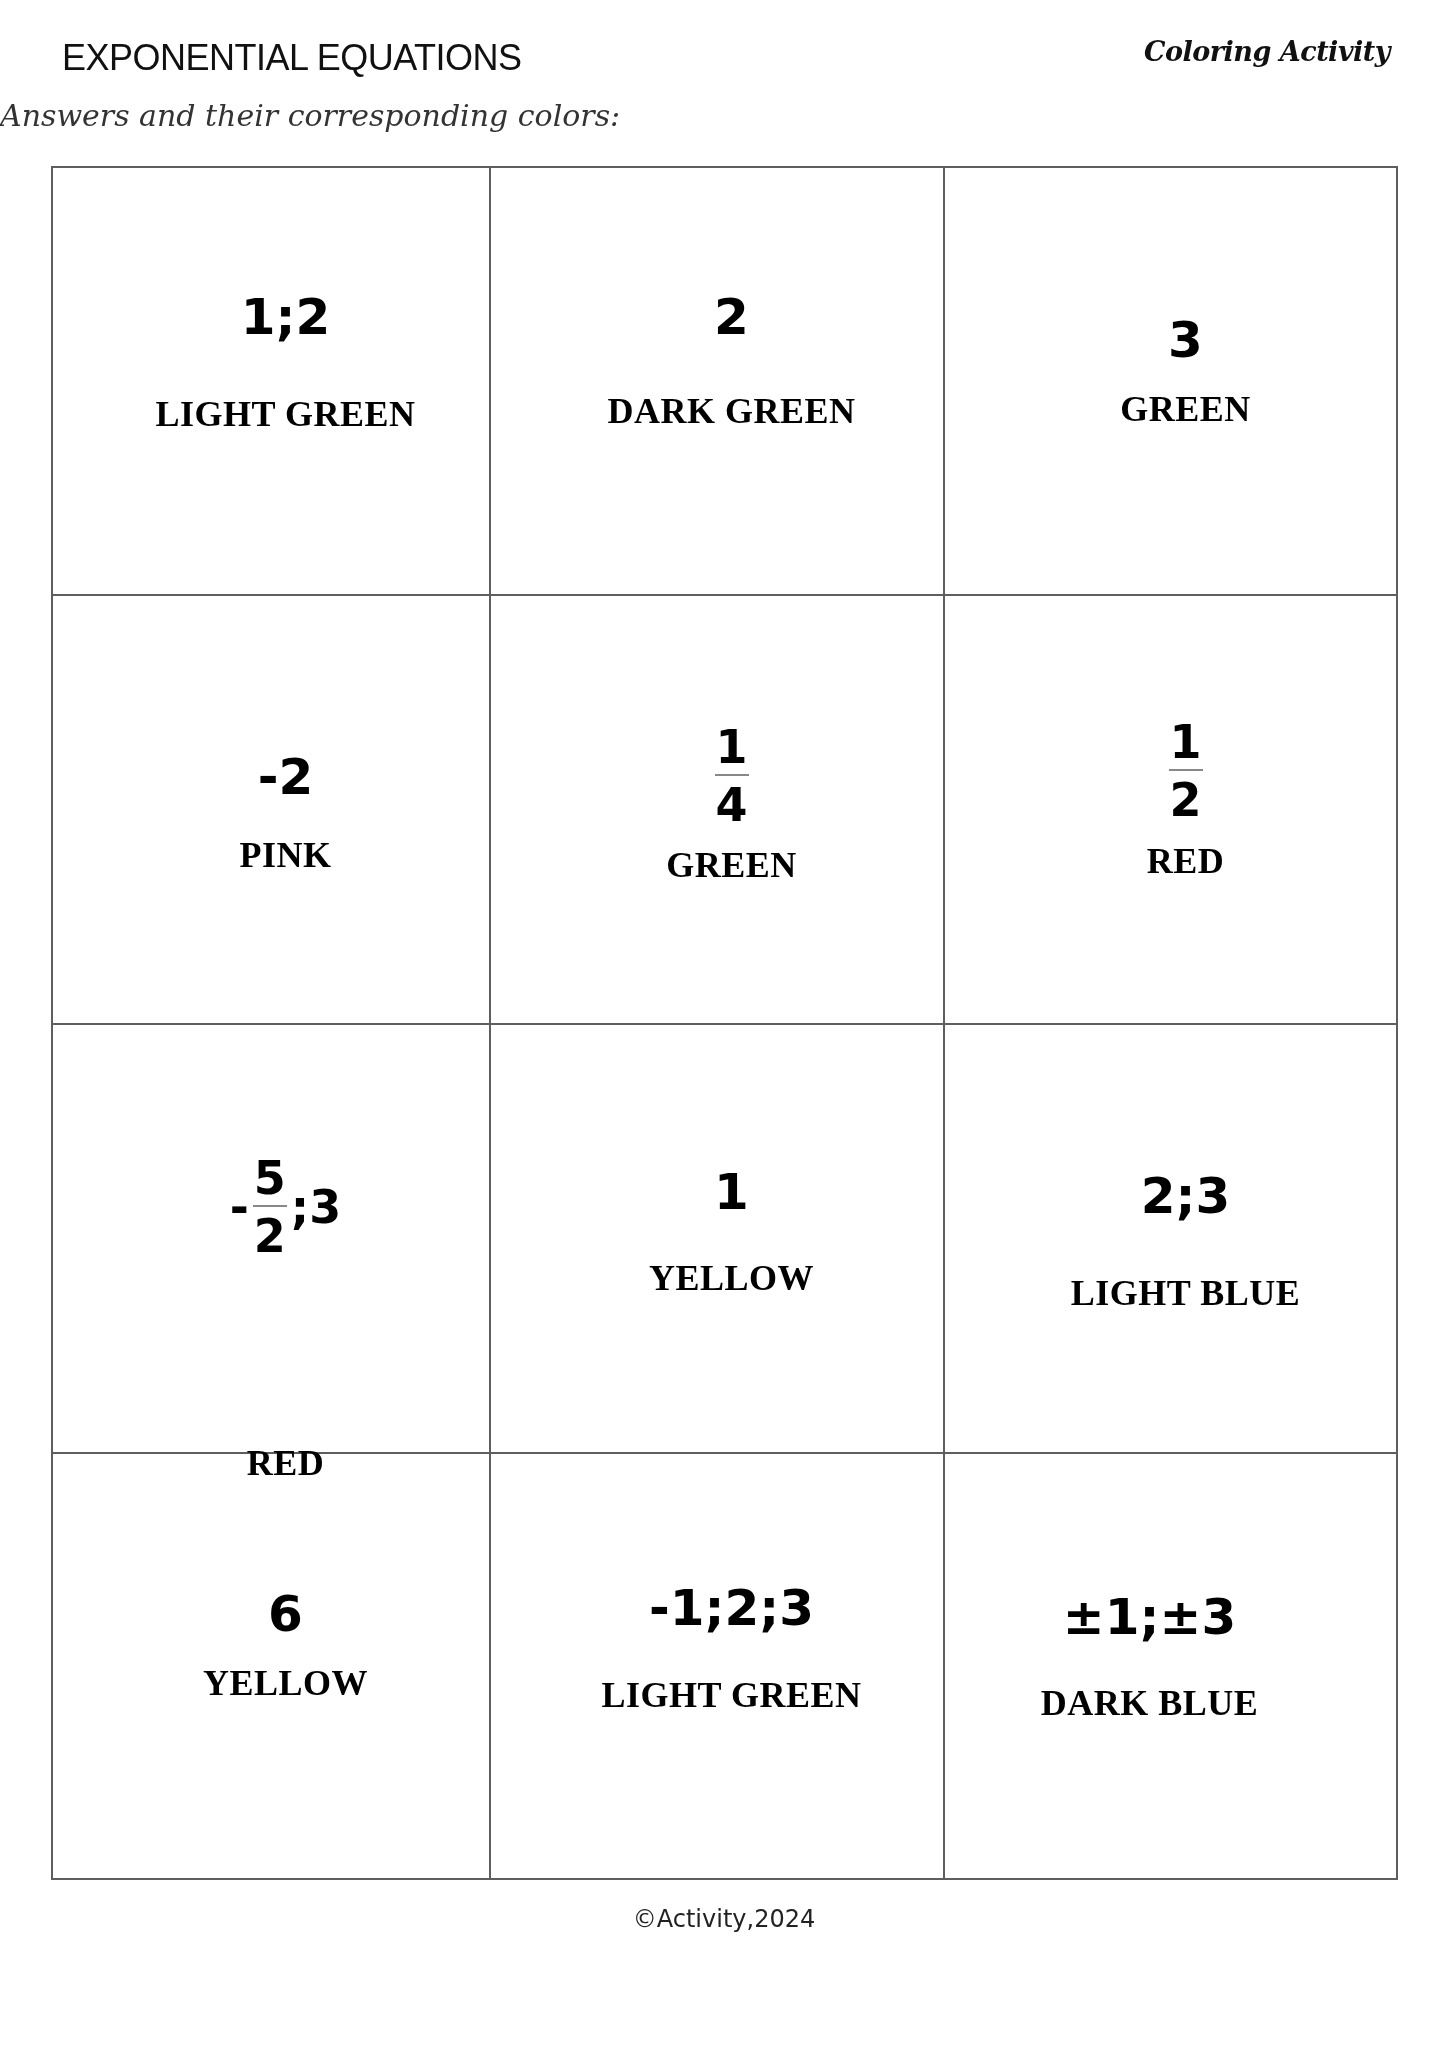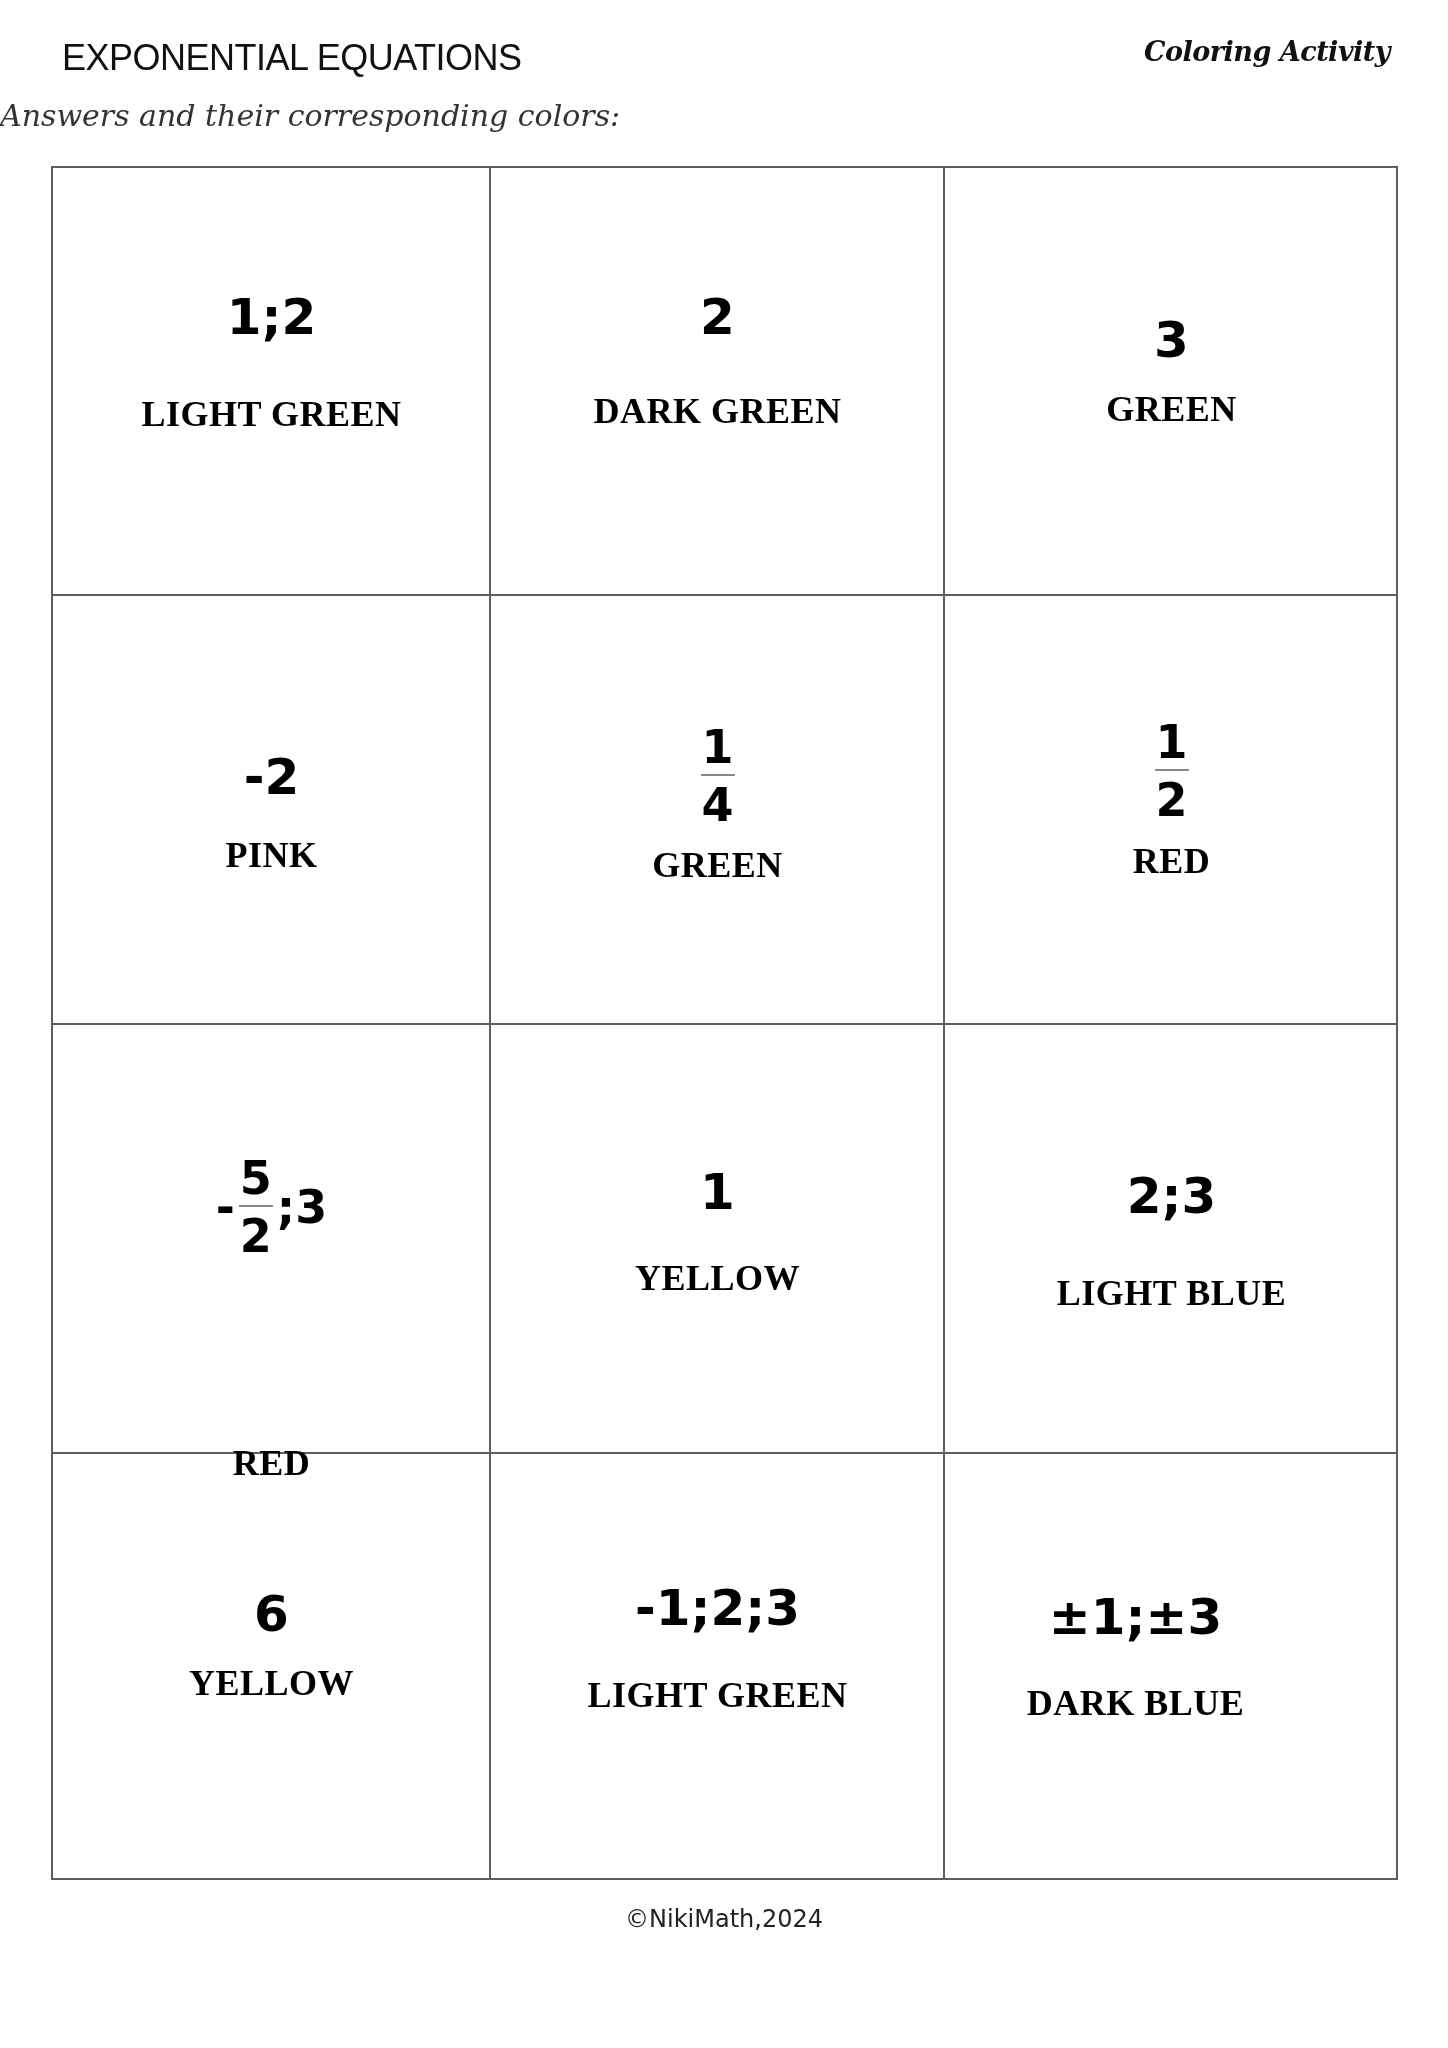--- a/index.html
+++ b/index.html
@@ -58,20 +58,21 @@
     box-sizing: border-box;
   }
   .vline, .hline {
     position: absolute;
     background: #5e5e5e;
   }
   .vline { top: 0; bottom: 0; width: 2px; }
   .hline { left: 0; right: 0; height: 2px; }
   .cell {
     position: absolute;
+    padding-left: 28px;
   }
   .val {
     position: absolute;
     left: 0; right: 0;
     text-align: center;
     font-family: "DejaVu Sans", sans-serif;
     font-weight: bold;
     font-size: 50px;
     line-height: 1;
     white-space: nowrap;
@@ -212,13 +213,13 @@
   <div class="cell" style="left:438px;top:1286px;width:453px;height:426px">
     <div class="val" style="top:129px">-1;2;3</div>
     <div class="lbl" style="top:223px">LIGHT GREEN</div>
   </div>
   <div class="cell" style="left:856px;top:1286px;width:453px;height:426px">
     <div class="val" style="top:138px">±1;±3</div>
     <div class="lbl" style="top:231px">DARK BLUE</div>
   </div>
 </div>
 
-<div class="footer">©NikiMath,2024</div>
+<div class="footer">©Activity,2024</div>
 
 </body></html>

